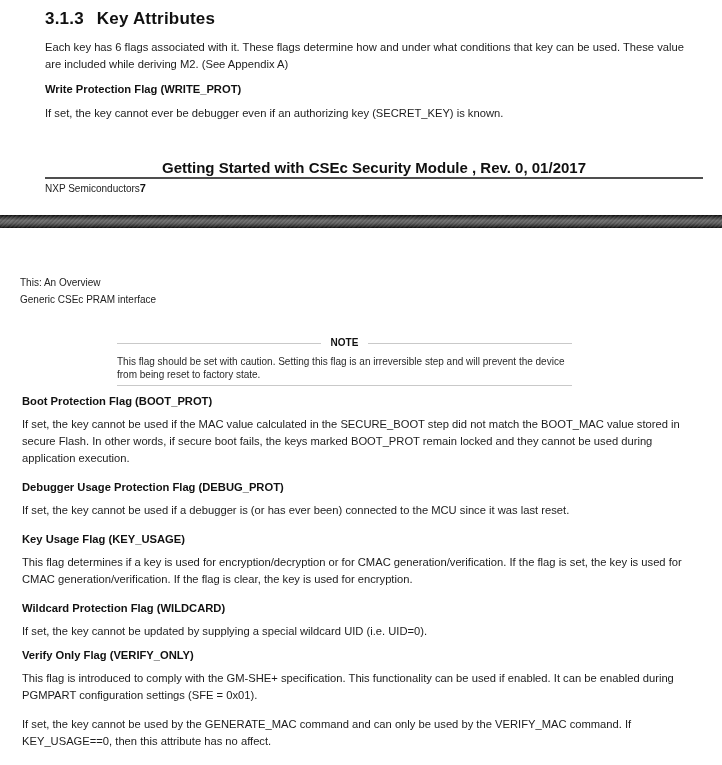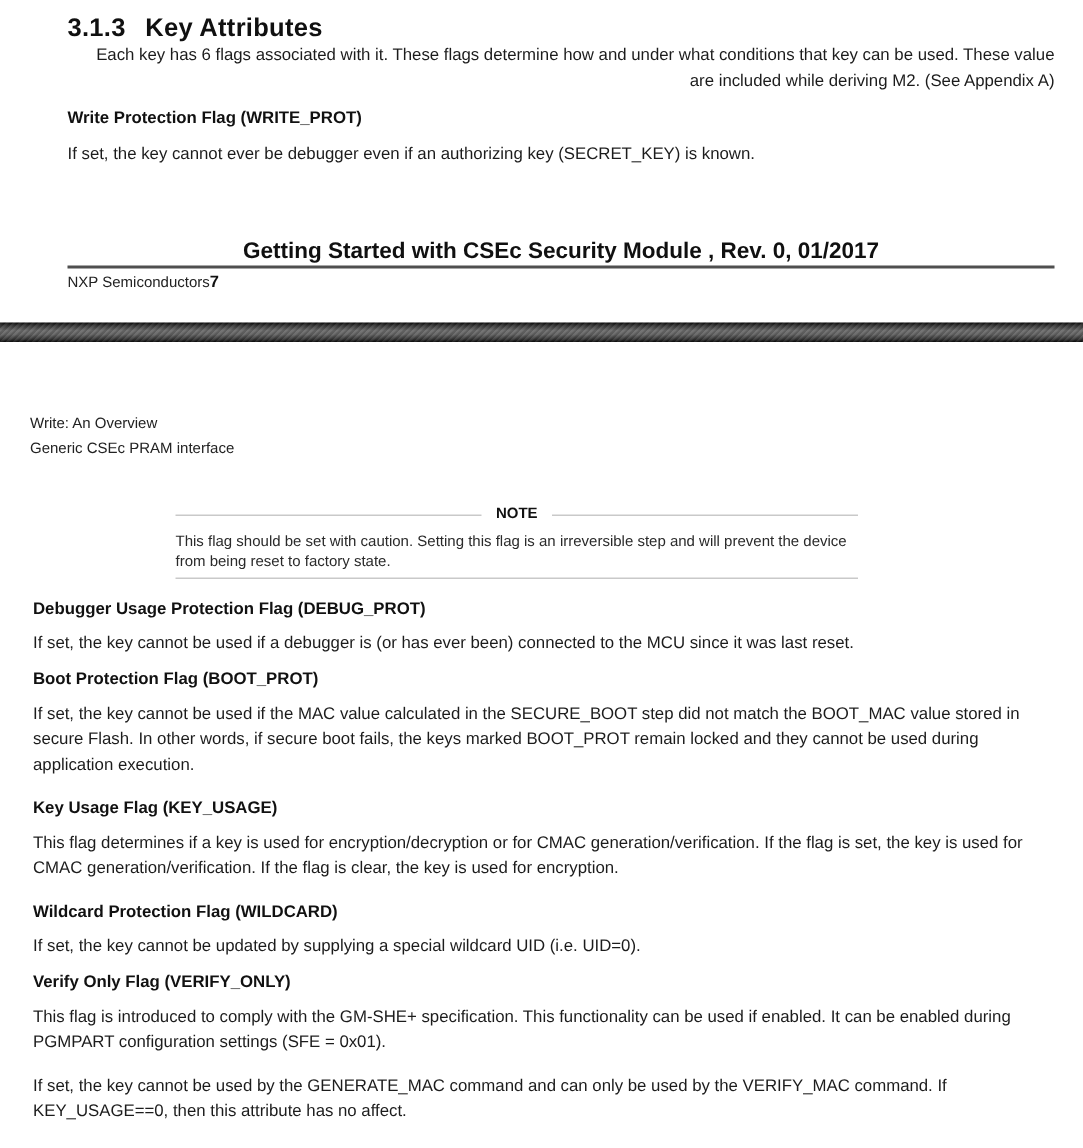--- a/index.html
+++ b/index.html
@@ -12,21 +12,21 @@
 
   
   .page1{position:absolute;top:0;left:0;width:722px;height:215px;}
   .sec-heading{
     margin:8px 0 0 45px;font-size:17px;font-weight:bold;line-height:21px;color:#101010;
     letter-spacing:.2px;
   }
   .sec-heading .sec-num{margin-right:13px;}
   .body-text{font-size:11.2px;line-height:17px;color:#1c1c1c;}
   .p1-body{margin-left:45px;width:658px;}
-  .p1-intro{margin-top:0;text-align:right;}
+  .p1-intro{margin-top:10px;}
   .flag-heading{font-size:11.2px;font-weight:bold;line-height:14px;color:#111;}
   .p1-flag{margin:9px 0 0 45px;}
   .p1-flagbody{margin-top:9px;}
 
   .footer{position:absolute;top:161px;left:45px;width:658px;}
   .footer-title{text-align:center;font-size:15px;font-weight:bold;line-height:13px;color:#101010;}
   .footer-rule{border-top:2px solid #4f4f4f;margin-top:3px;}
   .footer-row{display:flex;align-items:baseline;margin-top:3px;}
   .footer-pub{font-size:10px;color:#222;}
   .footer-page{font-size:11px;font-weight:bold;color:#111;}
@@ -76,41 +76,41 @@
     <div class="footer-row">
       <span class="footer-pub">NXP Semiconductors</span>
       <span class="footer-page">7</span>
     </div>
   </div>
 </div>
 
 <div class="page-separator"></div>
 
 <div class="page2">
-  <div class="crumb crumb1">Write: An Overview</div>
+  <div class="crumb crumb1">This: An Overview</div>
   <div class="crumb crumb2">Generic CSEc PRAM interface</div>
 
   <div class="note">
     <div class="note-head">
       <span class="nline"></span>
       <span class="note-label">NOTE</span>
       <span class="nline"></span>
     </div>
     <p class="note-text">This flag should be set with caution. Setting this flag is an irreversible step and will prevent the device from being reset to factory state.</p>
     <div class="note-rule"></div>
   </div>
 
   <div class="sections">
+    <div class="sec first">
+      <p class="flag-heading">Boot Protection Flag (BOOT_PROT)</p>
+      <p class="body-text">If set, the key cannot be used if the MAC value calculated in the SECURE_BOOT step did not match the BOOT_MAC value stored in secure Flash. In other words, if secure boot fails, the keys marked BOOT_PROT remain locked and they cannot be used during application execution.</p>
+    </div>
     <div class="sec">
       <p class="flag-heading">Debugger Usage Protection Flag (DEBUG_PROT)</p>
       <p class="body-text">If set, the key cannot be used if a debugger is (or has ever been) connected to the MCU since it was last reset.</p>
-    </div>
-    <div class="sec first">
-      <p class="flag-heading">Boot Protection Flag (BOOT_PROT)</p>
-      <p class="body-text">If set, the key cannot be used if the MAC value calculated in the SECURE_BOOT step did not match the BOOT_MAC value stored in secure Flash. In other words, if secure boot fails, the keys marked BOOT_PROT remain locked and they cannot be used during application execution.</p>
     </div>
     <div class="sec">
       <p class="flag-heading">Key Usage Flag (KEY_USAGE)</p>
       <p class="body-text">This flag determines if a key is used for encryption/decryption or for CMAC generation/verification. If the flag is set, the key is used for CMAC generation/verification. If the flag is clear, the key is used for encryption.</p>
     </div>
     <div class="sec">
       <p class="flag-heading">Wildcard Protection Flag (WILDCARD)</p>
       <p class="body-text">If set, the key cannot be updated by supplying a special wildcard UID (i.e. UID=0).</p>
     </div>
     <div class="sec tight">

